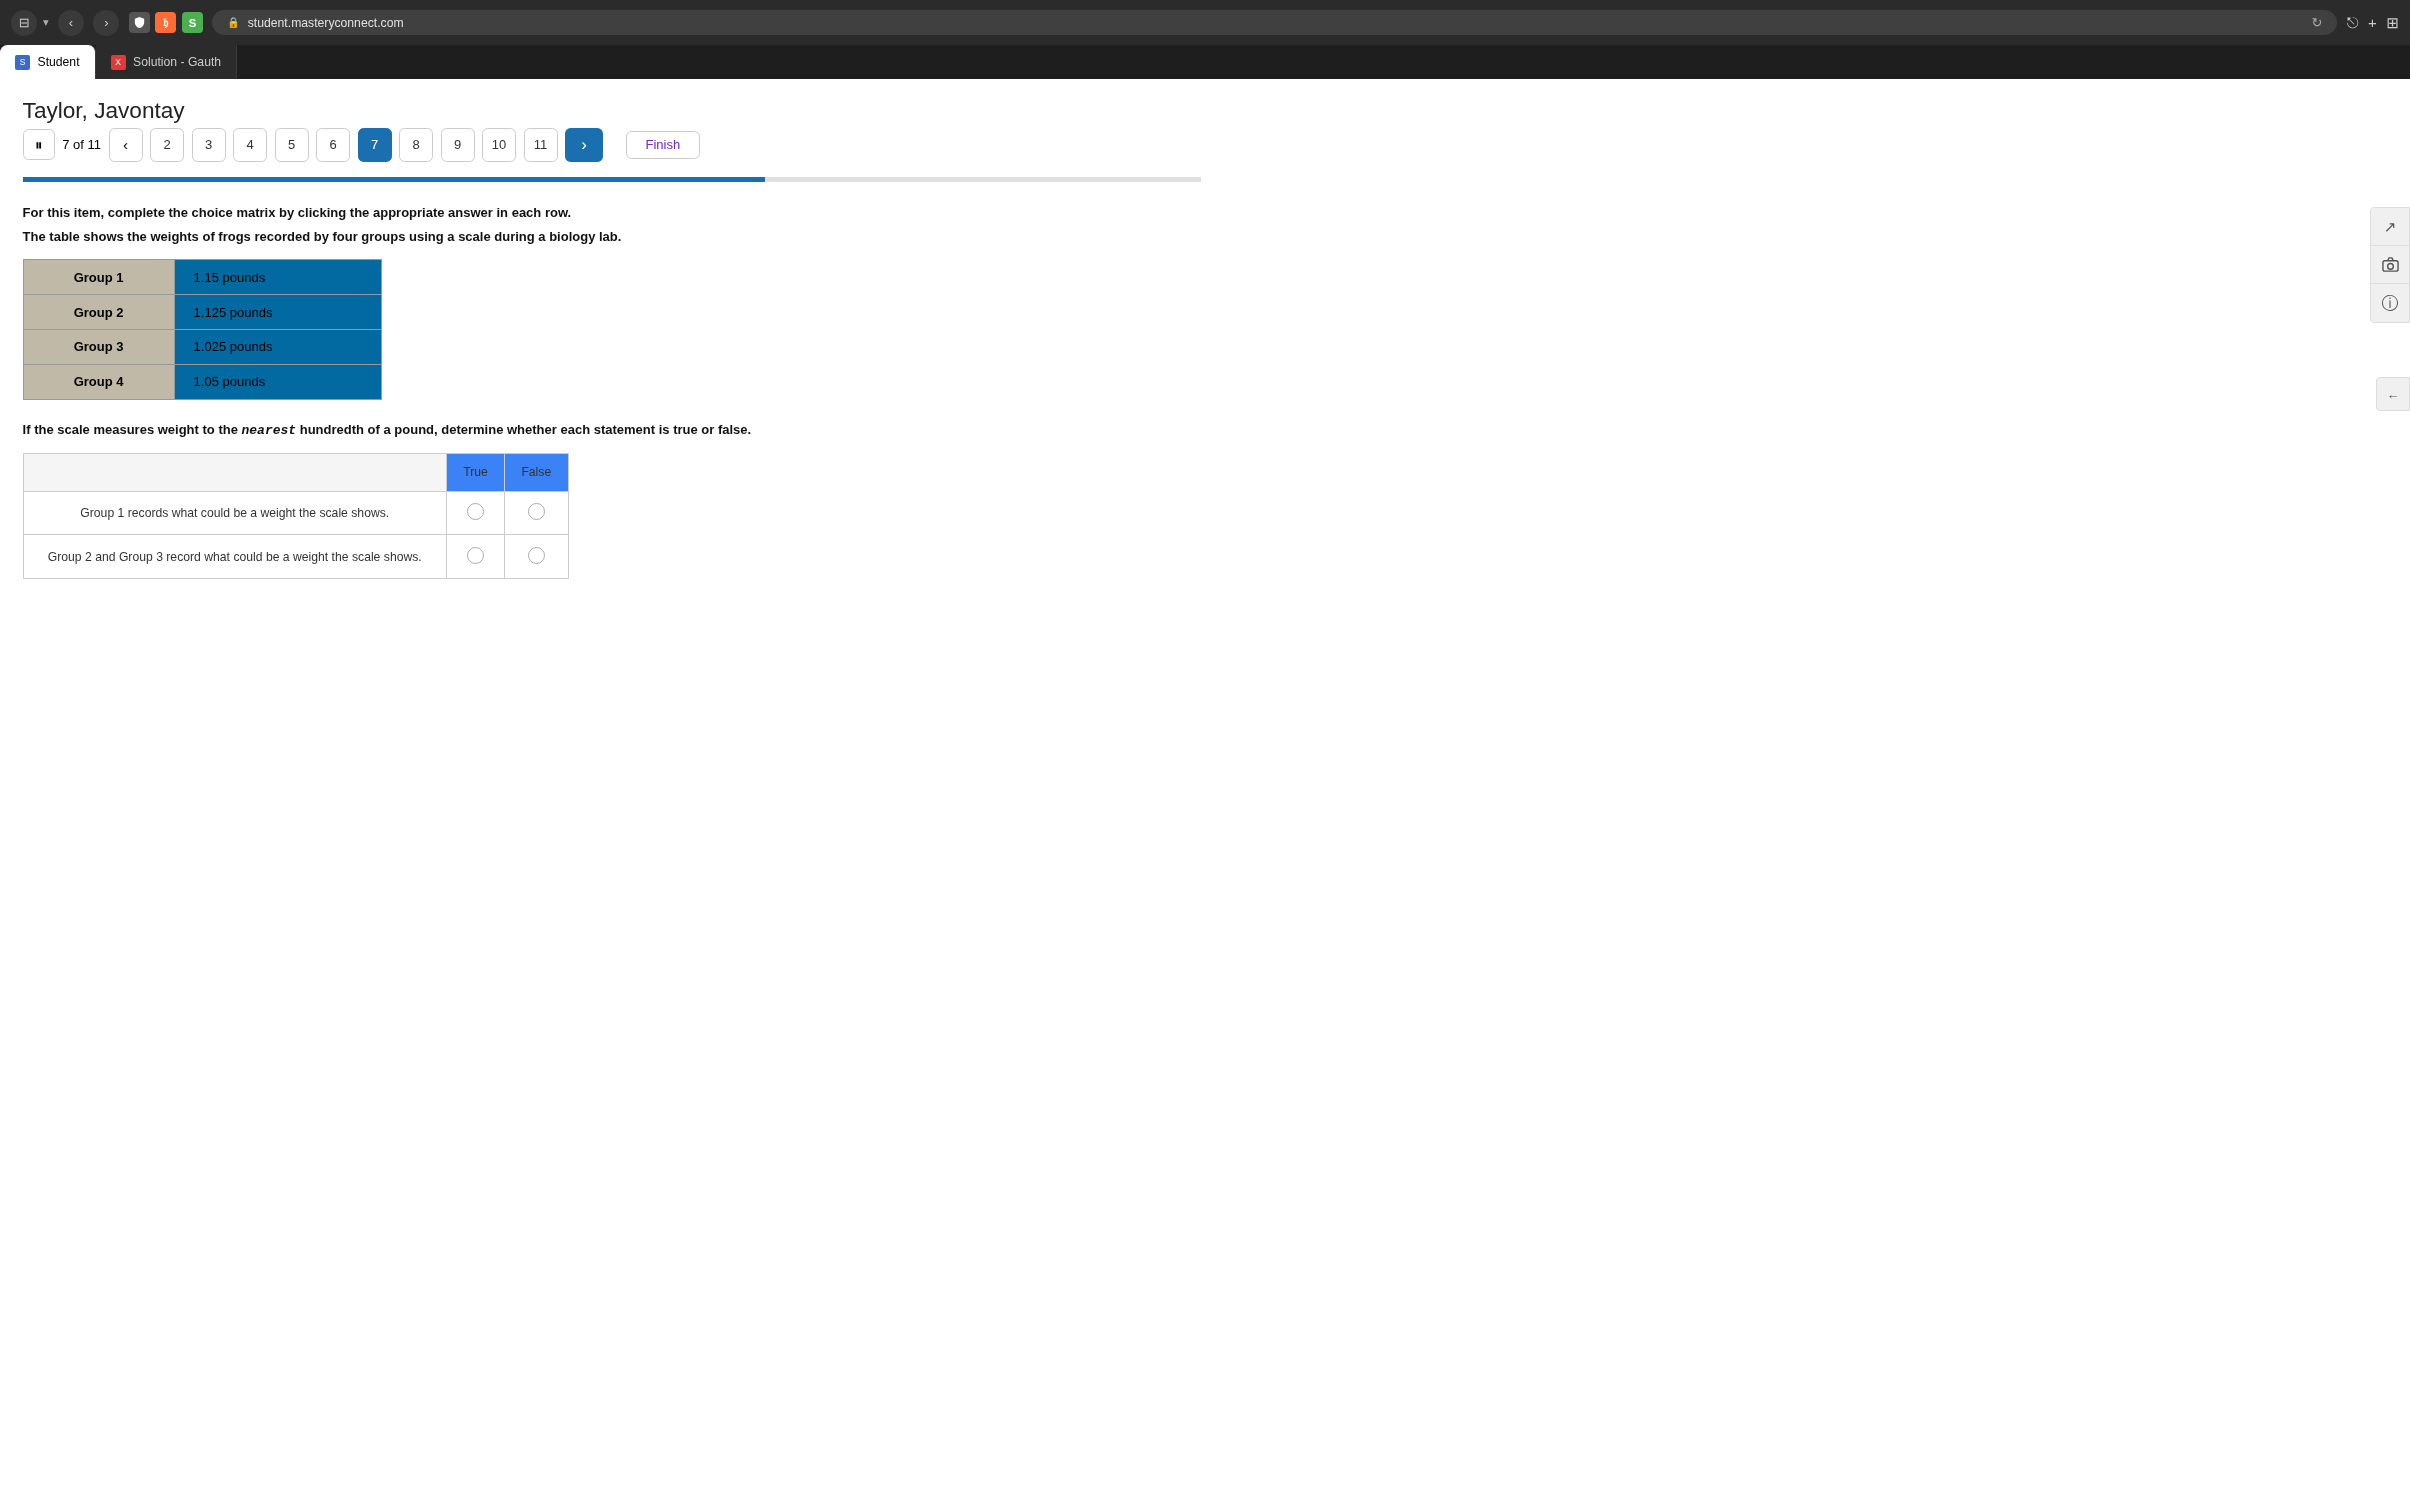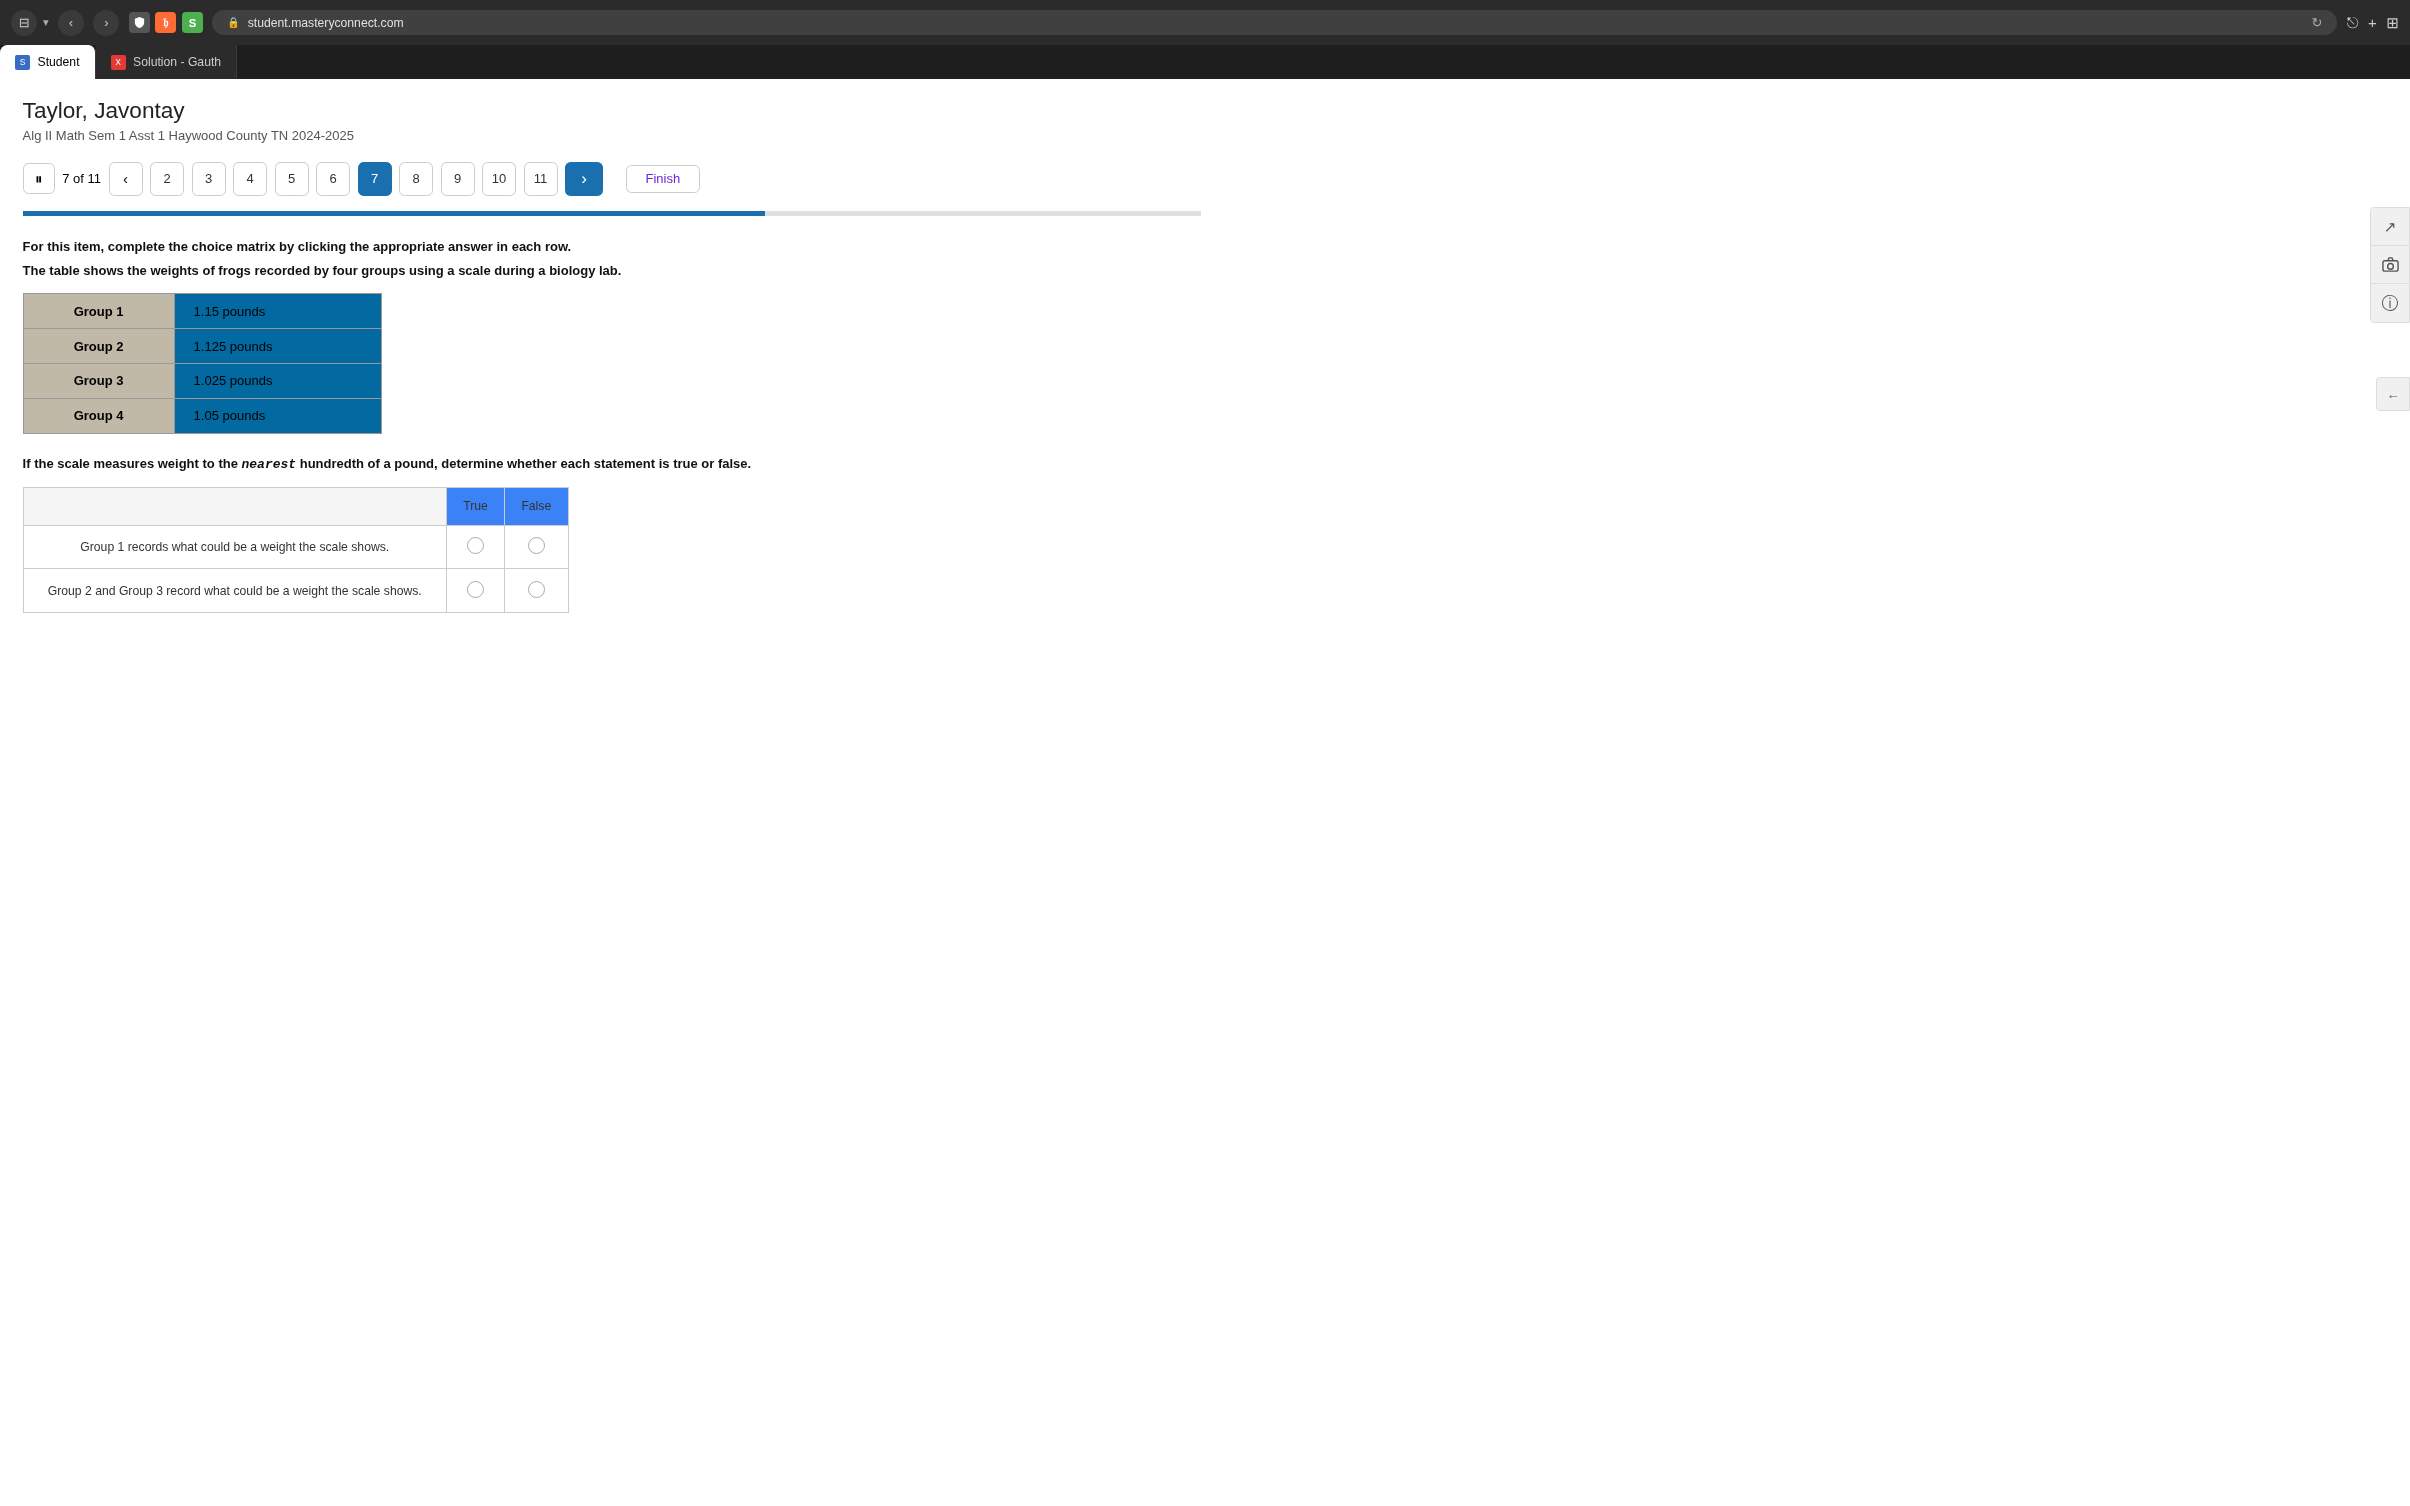--- a/index.html
+++ b/index.html
@@ -323,21 +323,20 @@
     <div class="tab-favicon" style="background:#e53935;">
       <span style="color:white;font-size:8.5px;">X</span>
     </div>
     <span>Solution - Gauth</span>
   </div>
 </div>
 
 <div class="main-content">
 
   <h1 class="student-name">Taylor, Javontay</h1>
-  <div class="assignment-title">Alg II Math Sem 1 Asst 1 Haywood County TN 2024-2025</div>
 
   <div class="nav-bar">
     <button class="pause-btn">
       <span>⏸</span>
     </button>
     <span class="page-info">7 of 11</span>
     <button class="page-nav-btn">
       <span>‹</span>
     </button>
     <button class="page-num-btn">2</button>

